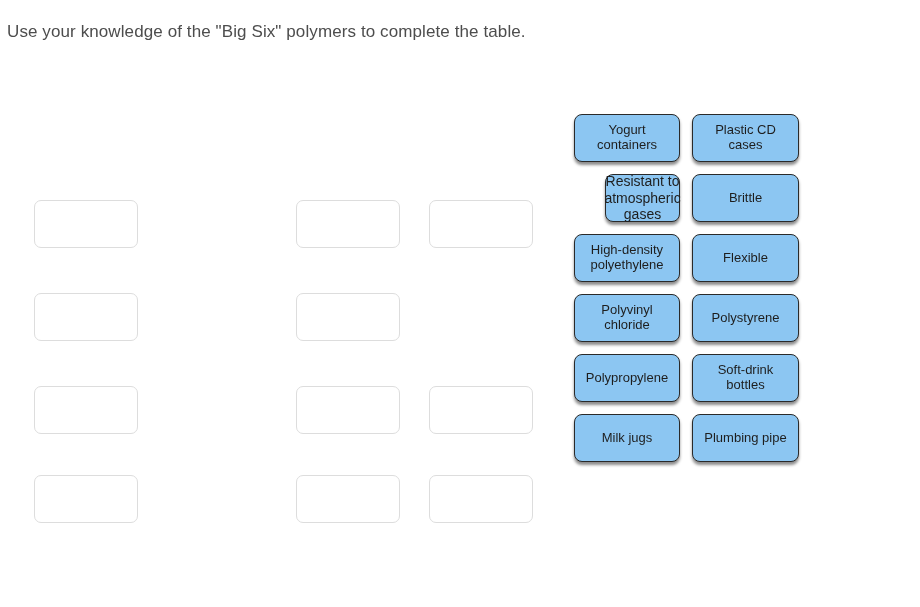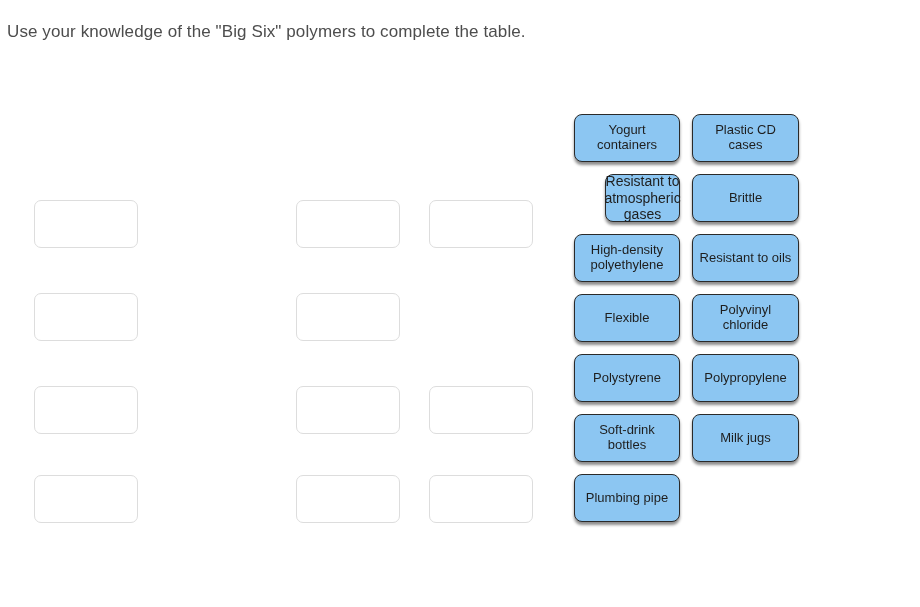--- a/index.html
+++ b/index.html
@@ -56,21 +56,20 @@
   <div class="slot r4 c1"></div>
   <div class="slot r4 c2"></div>
   <div class="slot r4 c3"></div>
 
   <div class="bank">
     <div class="tile">Yogurt containers</div>
     <div class="tile">Plastic CD cases</div>
     <div class="tile tile--small">Resistant to atmospheric gases</div>
     <div class="tile">Brittle</div>
     <div class="tile">High-density polyethylene</div>
-    <div class="tile">Resistant to oils</div>
     <div class="tile">Flexible</div>
     <div class="tile">Polyvinyl chloride</div>
     <div class="tile">Polystyrene</div>
     <div class="tile">Polypropylene</div>
     <div class="tile">Soft-drink bottles</div>
     <div class="tile">Milk jugs</div>
     <div class="tile">Plumbing pipe</div>
   </div>
 
 </div>

